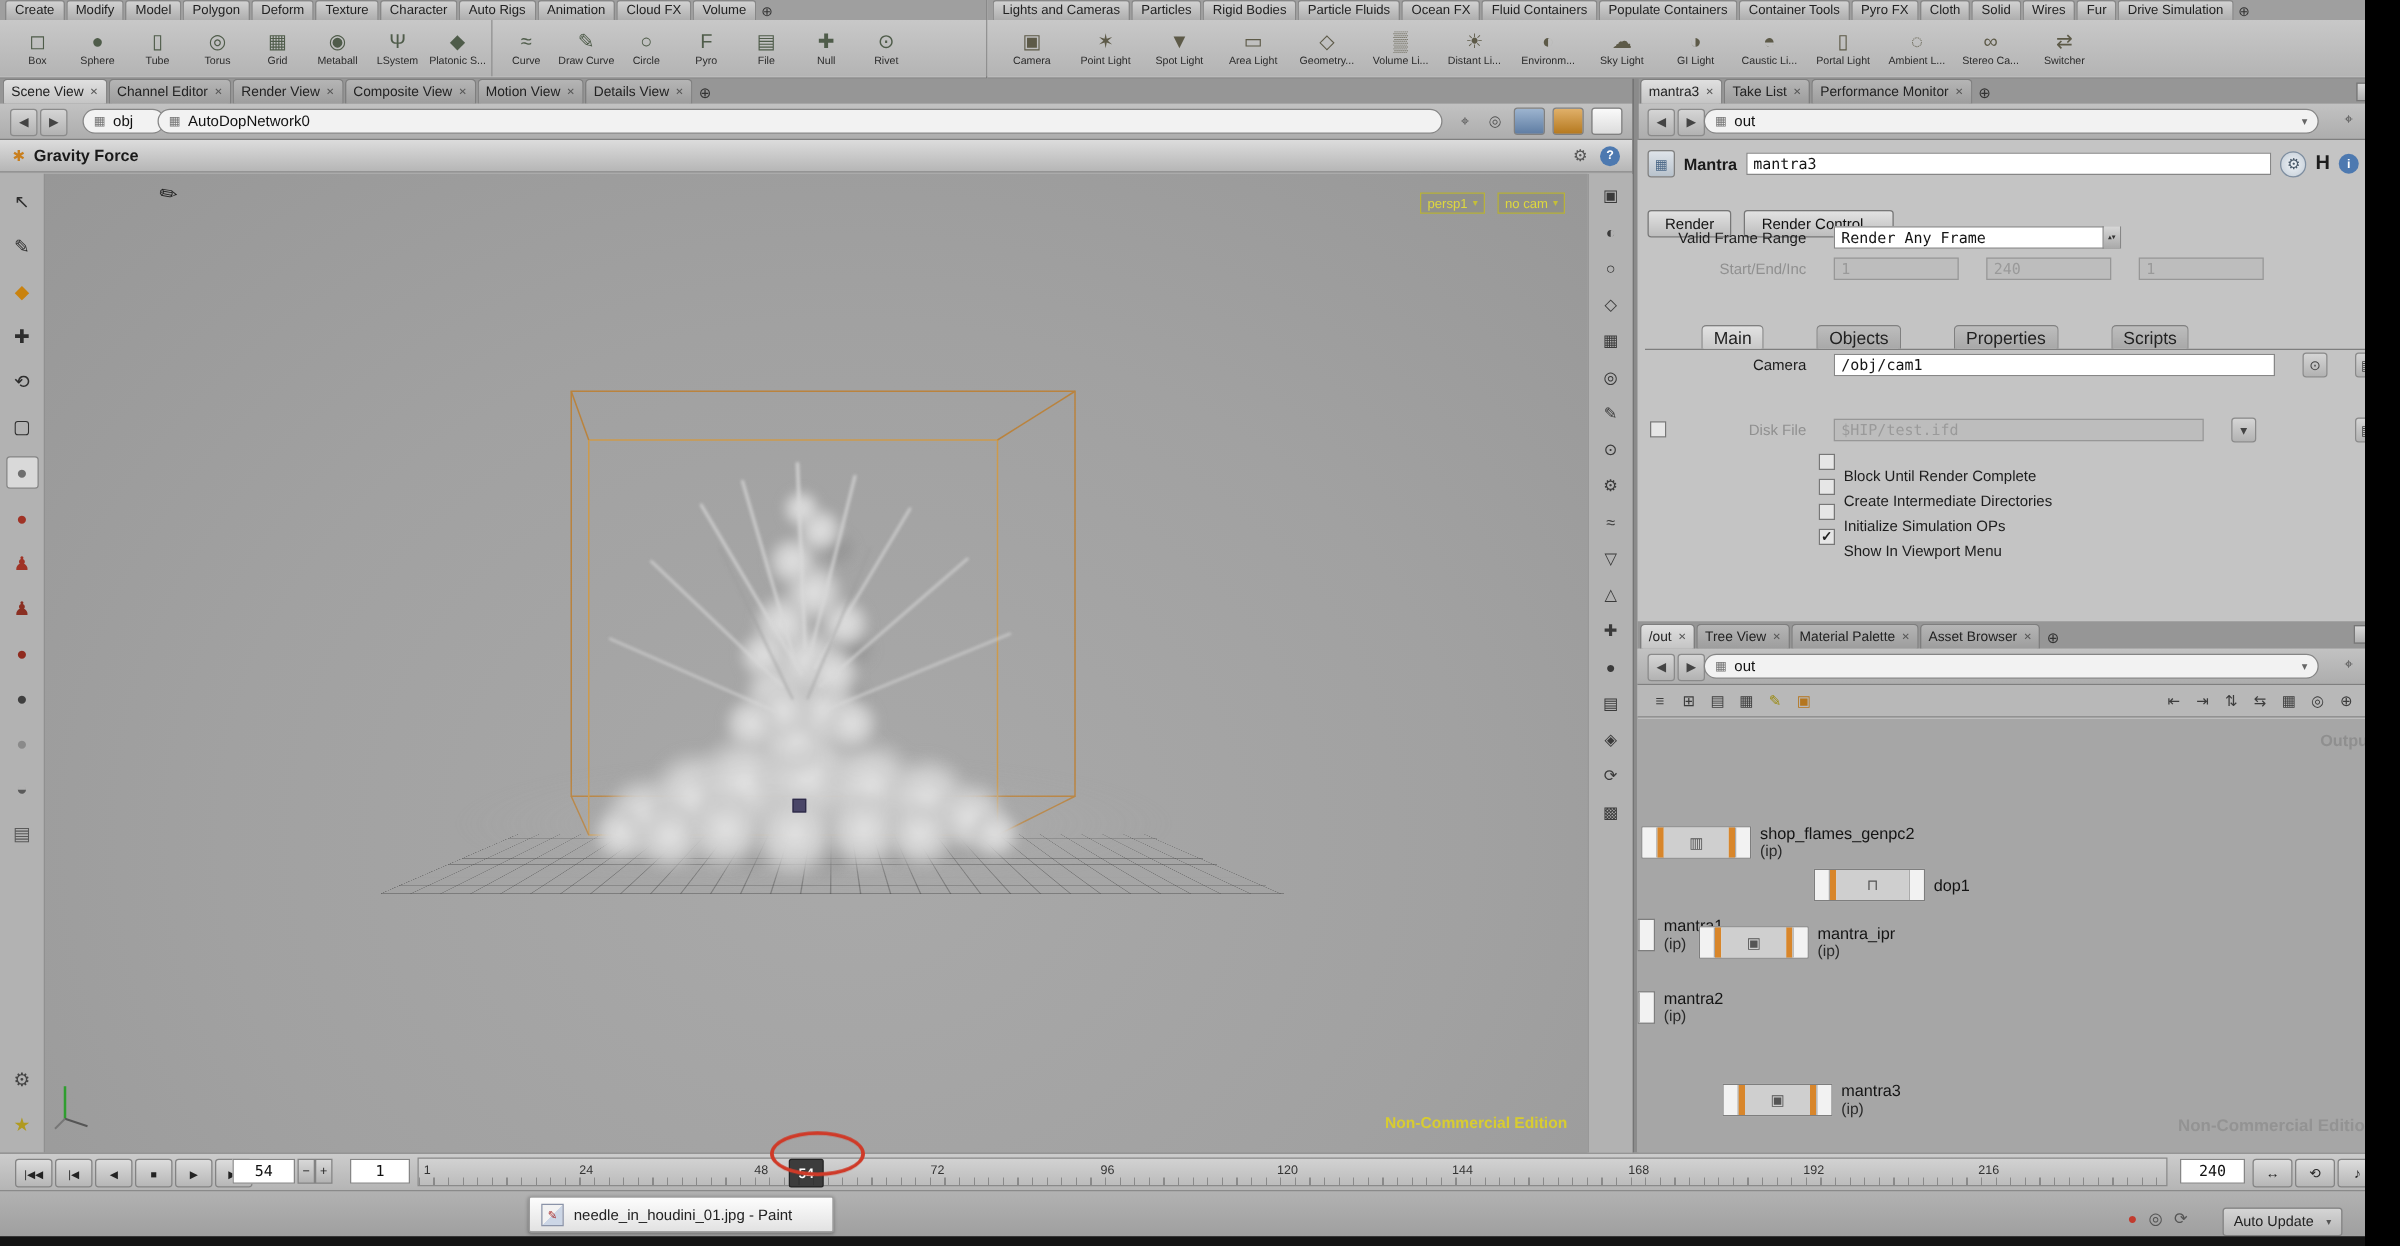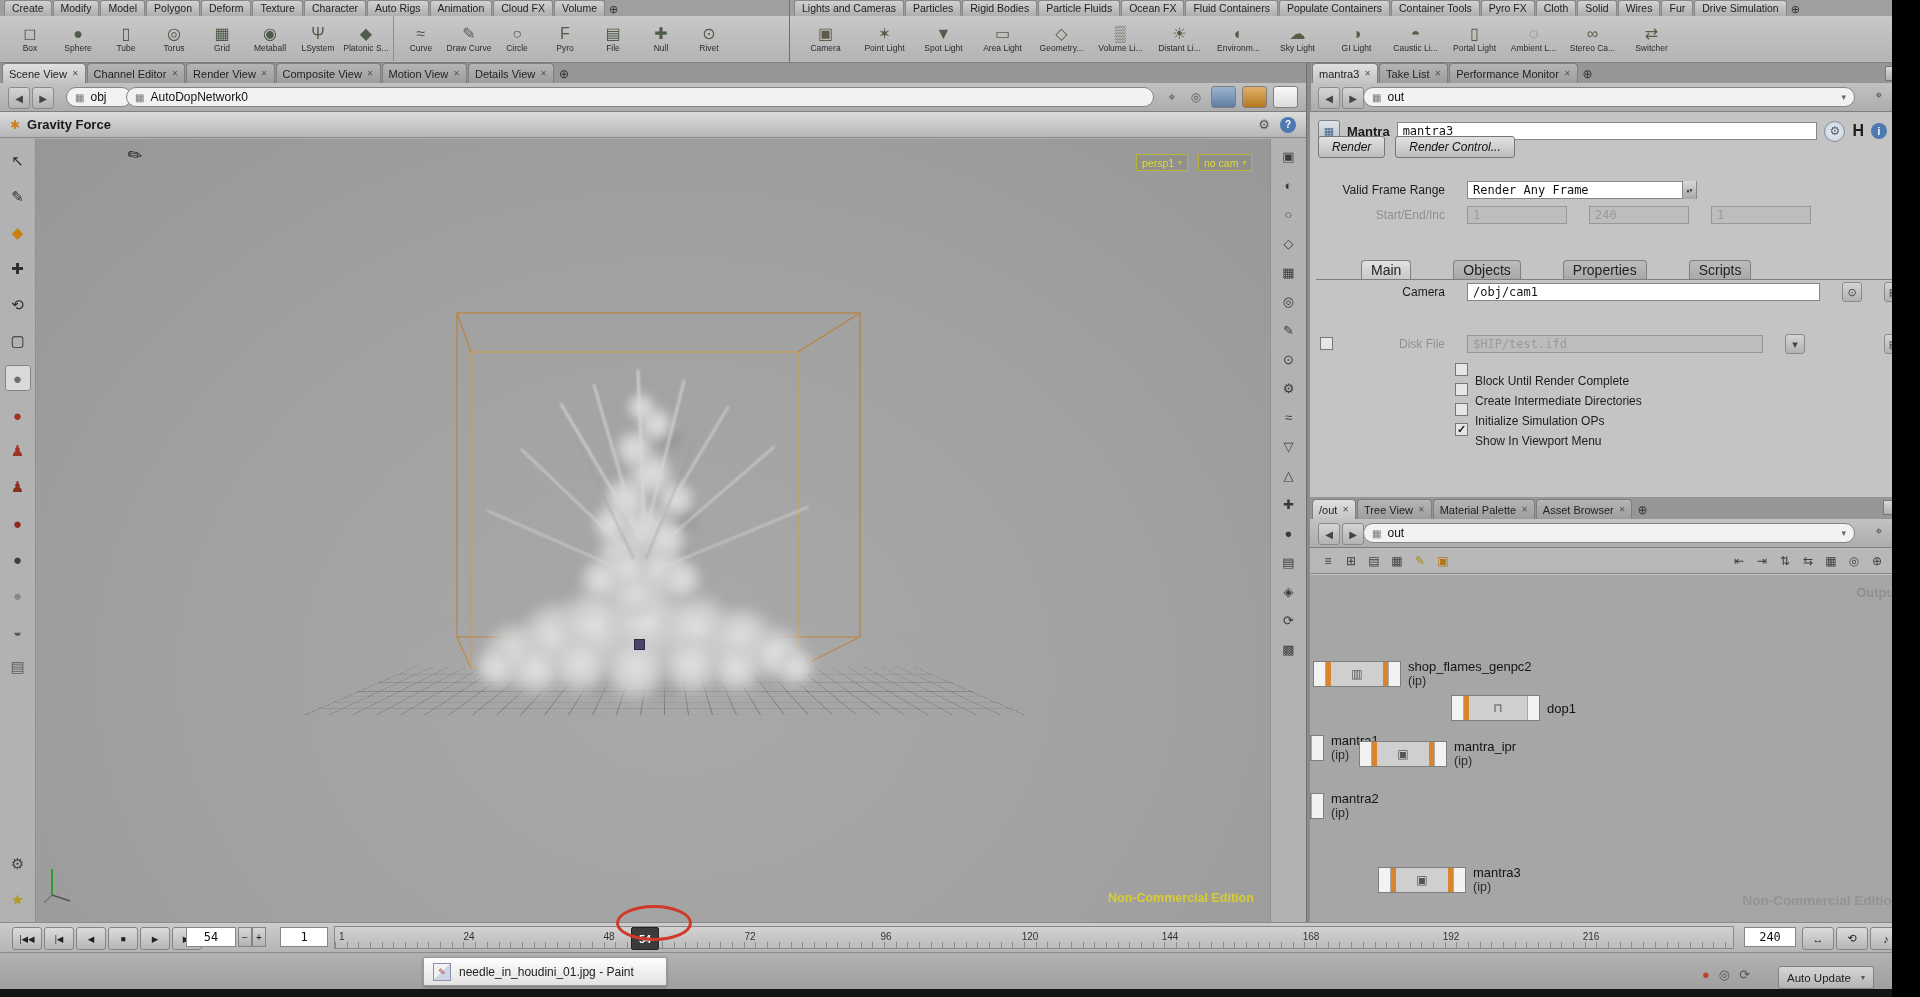--- a/index.html
+++ b/index.html
@@ -94,21 +94,21 @@
   .fld.grow{flex:1;}
   .fld.dis{background:#bdbdbd;color:#9a9a9a;border-color:#979797;}
   .sp{width:13px;height:18px;margin-left:auto;margin-right:-5px;background:linear-gradient(#d8d8d8,#a8a8a8);
      border-left:1px solid #888;display:flex;flex-direction:column;align-items:center;justify-content:center;
      font-size:5px;line-height:5px;color:#333;flex:0 0 auto;}
   .gear-circ{width:19px;height:19px;border-radius:50%;border:1px solid #7e8ea0;background:radial-gradient(#eef2f6,#c2ccd6);
      display:flex;align-items:center;justify-content:center;font-size:12px;color:#4a5a6a;}
   .hlogo{font-weight:bold;font-size:16px;color:#1d1d1d;}
   .btn{height:20px;padding:0 13px;display:inline-flex;align-items:center;font-size:12px;color:#111;
      background:linear-gradient(#e2e2e2,#bdbdbd);border:1px solid #777;border-radius:3px;}
-  .mt-btns{position:absolute;left:8px;top:24px;display:flex;gap:10px;font-style:italic;}
+  .mt-btns{position:absolute;left:8px;top:56px;display:flex;gap:10px;}
   .mt-tabs{position:absolute;left:6px;top:147px;right:8px;height:20px;border-bottom:1px solid #7e7e7e;
      display:flex;align-items:flex-end;padding-left:4px;}
   .mtab{height:18px;line-height:18px;padding:0 9px;font-size:14px;color:#222;margin-right:1px;
      background:linear-gradient(#bdbdbd,#a8a8a8);border:1px solid #808080;border-bottom:none;border-radius:4px 4px 0 0;margin-left:41px;}
   .mt-tabs .mtab:first-child{background:linear-gradient(#e2e2e2,#c8c8c8);}
   .cb{width:13px;height:13px;background:#e6e6e6;border:1px solid #777;display:inline-flex;align-items:center;justify-content:center;
      font-size:11px;font-weight:bold;color:#222;flex:0 0 auto;box-sizing:border-box;}
   .checked .cb::after{content:"✓";}
   .mt-checks{position:absolute;left:145px;top:250px;display:flex;flex-direction:column;gap:6px;}
   .mt-check{display:flex;align-items:center;gap:7px;height:14px;}

